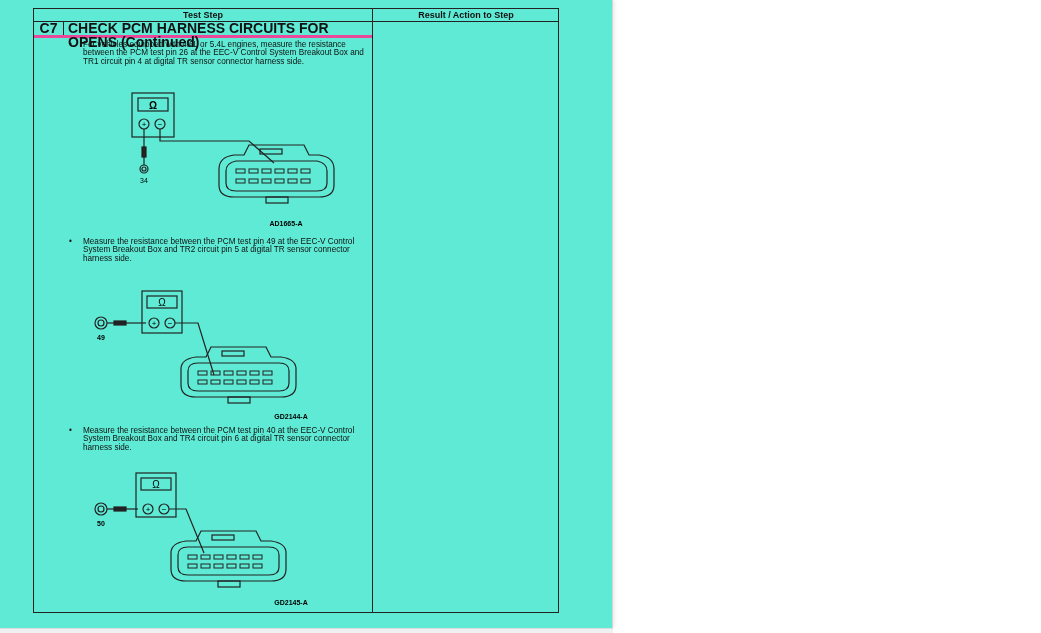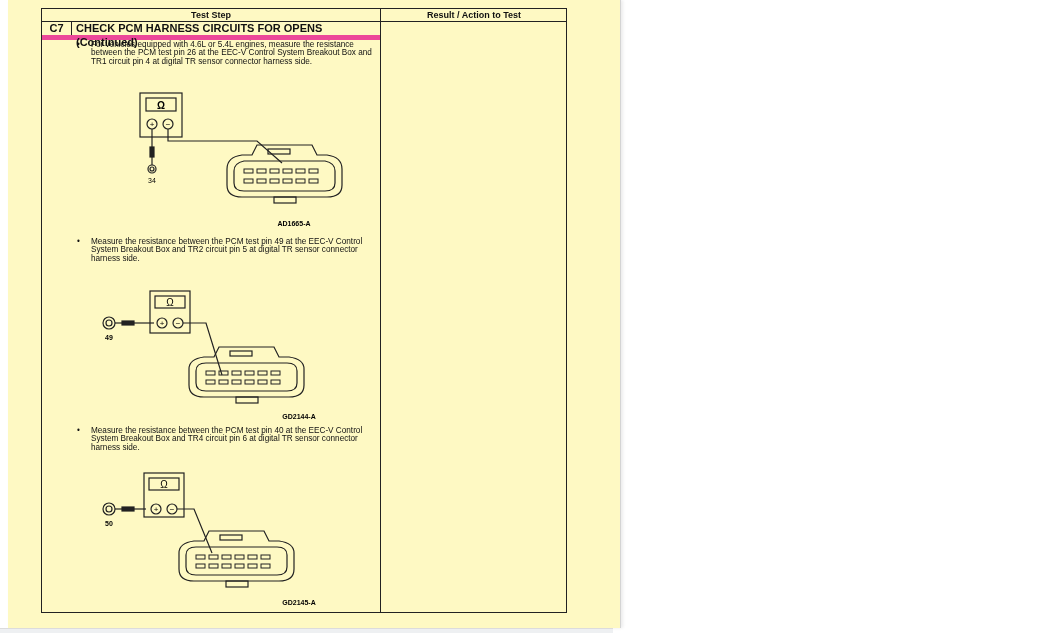--- a/index.html
+++ b/index.html
@@ -1,37 +1,37 @@
 <!DOCTYPE html>
 <html><head>
 <meta charset="utf-8">
 <style>
   html,body{margin:0;padding:0;background:#ffffff;}
   body{width:1041px;height:633px;position:relative;overflow:hidden;font-family:"Liberation Sans",sans-serif;color:#111;}
-  .page{position:absolute;left:8px;top:0;width:612px;height:628px;background:#fef9c3;border-right:1px solid #d4d4d4;box-shadow:2px 0 3px rgba(0,0,0,0.08);}
+  .page{position:absolute;left:0;top:0;width:612px;height:628px;background:#5eead4;border-right:1px solid #d4d4d4;box-shadow:2px 0 3px rgba(0,0,0,0.08);}
   .page-bottom{position:absolute;left:0;top:628px;width:613px;height:5px;background:#eef0f2;border-top:1px solid #dcdcdc;}
   .tbl{position:absolute;left:33px;top:8px;width:526px;height:605px;border:1px solid #222;box-sizing:border-box;}
   .hdr{position:absolute;top:0;height:12px;line-height:12px;font-size:9px;font-weight:bold;text-align:center;border-bottom:1px solid #222;}
   .hdr.left{left:0;width:338px;border-right:1px solid #222;}
   .hdr.right{left:339px;width:186px;}
   .vdiv{position:absolute;left:338px;top:0;width:1px;height:603px;background:#222;}
-  .c7row{position:absolute;left:0;top:12px;width:338px;height:14px;border-bottom:5px solid #ec4899;font-size:11px;font-weight:bold;line-height:14px;}
+  .c7row{position:absolute;left:0;top:12px;width:338px;height:14px;border-bottom:3px solid #ec4899;font-size:14px;font-weight:bold;line-height:14px;}
   .c7id{position:absolute;left:0;top:0;width:29px;height:14px;text-align:center;border-right:1px solid #222;}
   .c7title{position:absolute;left:34px;top:0;}
   .bullet{position:absolute;font-size:8.2px;line-height:8.4px;width:290px;}
   .bullet .dot{position:absolute;left:-14px;top:0;}
   .fig{position:absolute;}
 </style>
 </head>
 <body>
 
 <div class="page">
   <div class="tbl">
     <div class="hdr left">Test Step</div>
-    <div class="hdr right">Result / Action to Test</div>
+    <div class="hdr right">Result / Action to Step</div>
     <div class="vdiv"></div>
     <div class="c7row">
       <div class="c7id">C7</div>
       <div class="c7title">CHECK PCM HARNESS CIRCUITS FOR OPENS (Continued)</div>
     </div>
 
     <div class="bullet" style="left:49px;top:32px;">
       <span class="dot">•</span>
       <span>For vehicles equipped with 4.6L or 5.4L engines, measure the resistance between the PCM test pin 26 at the EEC-V Control System Breakout Box and TR1 circuit pin 4 at digital TR sensor connector harness side.</span>
     </div>

